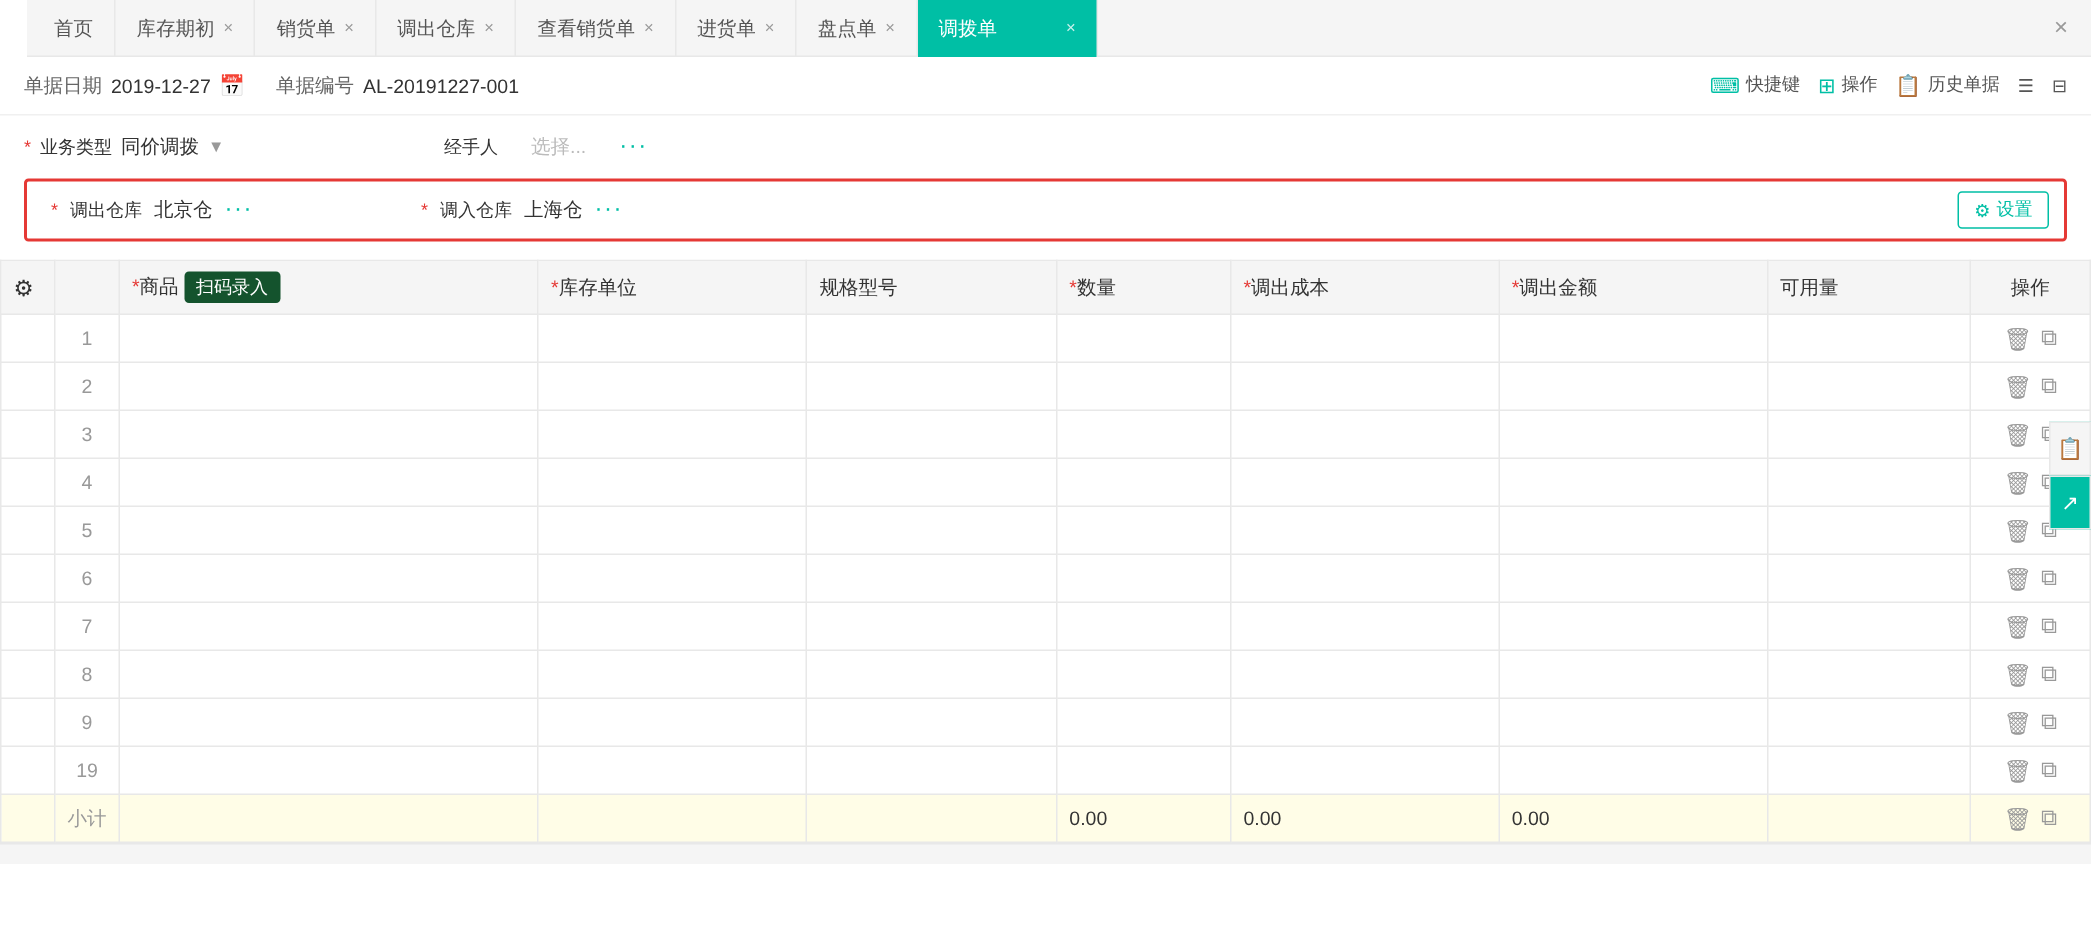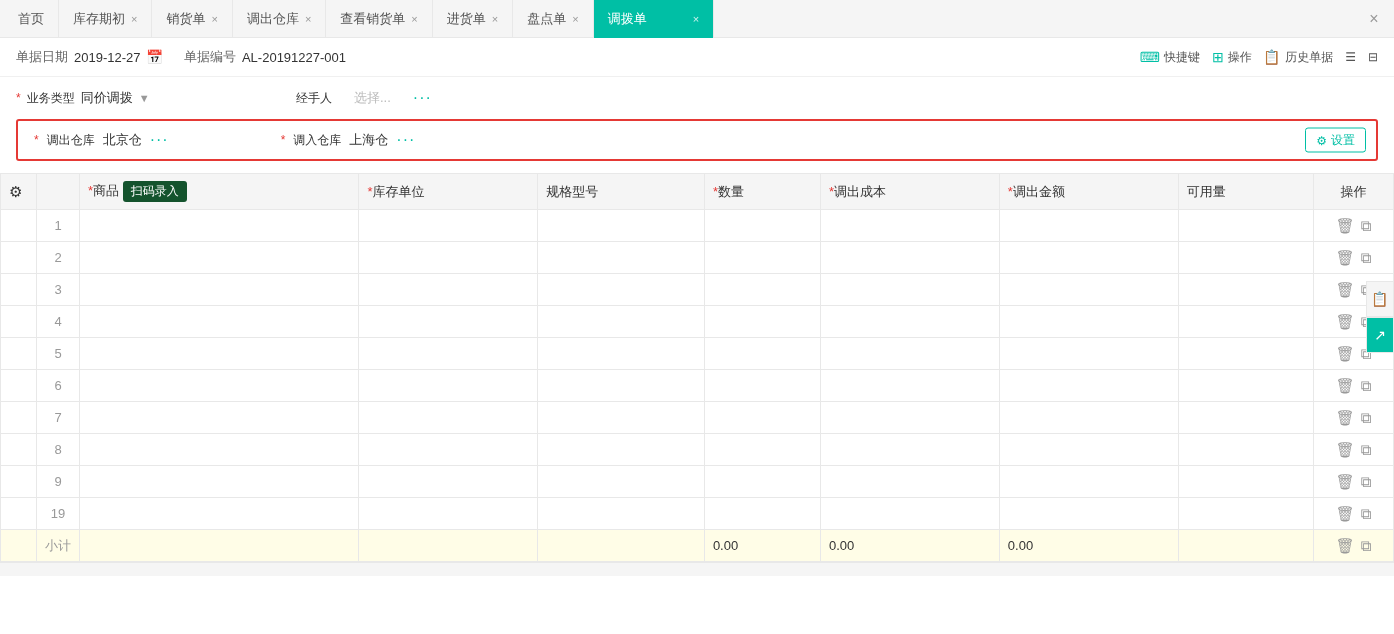--- a/index.html
+++ b/index.html
@@ -1,21 +1,21 @@
 <!DOCTYPE html>
 <html><head>
   <meta charset="utf-8">
   <style>
     * { box-sizing: border-box; margin: 0; padding: 0; }
     body { font-family: "Microsoft YaHei", "PingFang SC", sans-serif; font-size: 13px; color: #333; background: #fff; overflow: hidden; }
 
     
     .tab-bar {
       display: flex; align-items: center; border-bottom: 1px solid #e8e8e8;
-      background: #f5f5f5; height: 38px; padding: 0 4px;
+      background: #f5f5f5; height: 38px; padding: 0 4px; margin-left: 18px;
     }
     .tab-item {
       display: flex; align-items: center; padding: 0 14px; height: 38px;
       cursor: pointer; font-size: 13px; color: #555; white-space: nowrap;
       border-right: 1px solid #e8e8e8; gap: 4px;
     }
     .tab-item.active {
       background: #00bfa5; color: #fff; font-weight: 500; gap: 44px;
     }
     .tab-item .tab-close {
@@ -24,21 +24,21 @@
     .tab-item.active .tab-close { color: rgba(255,255,255,0.8); }
     .tab-bar-close {
       margin-left: auto; width: 32px; height: 38px; display: flex;
       align-items: center; justify-content: center; cursor: pointer;
       font-size: 16px; color: #999;
     }
 
     
     .form-header {
       padding: 10px 16px; border-bottom: 1px solid #f0f0f0;
-      display: flex; align-items: center; gap: 24px; flex-wrap: wrap;
+      display: flex; align-items: flex-start; gap: 24px; flex-wrap: wrap;
     }
     .form-meta {
       display: flex; align-items: center; gap: 20px; flex: 0 0 auto;
     }
     .form-meta-item { display: flex; align-items: center; gap: 6px; font-size: 13px; }
     .form-meta-label { color: #666; }
     .form-meta-value { color: #333; font-weight: 500; }
     .calendar-icon { color: #00bfa5; cursor: pointer; font-size: 14px; }
 
     

